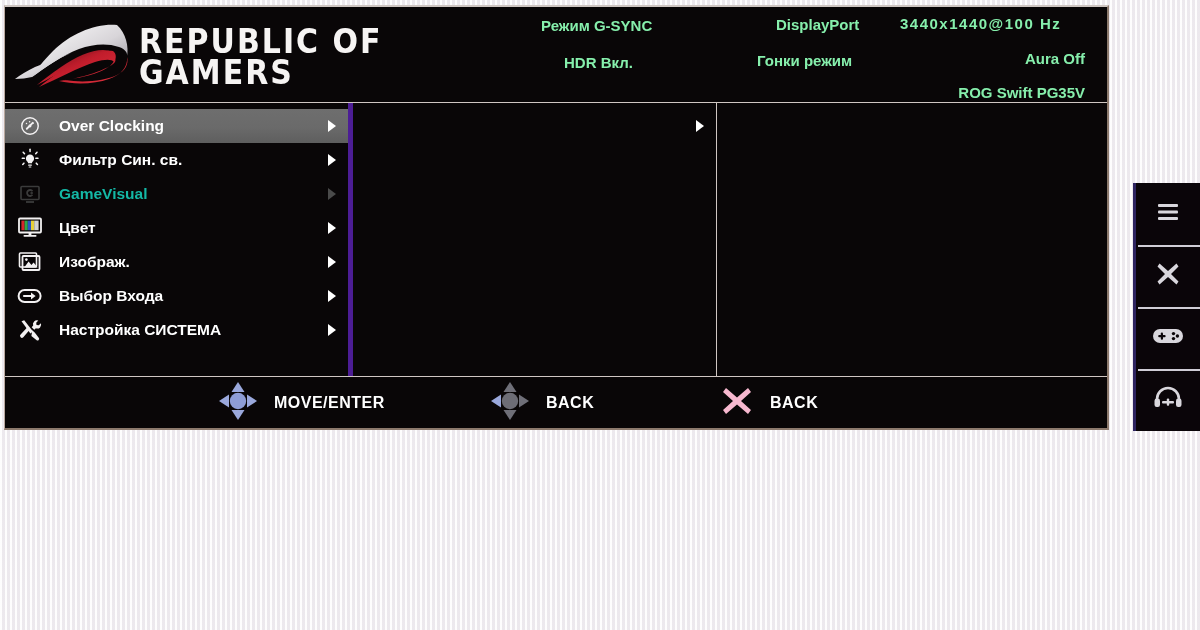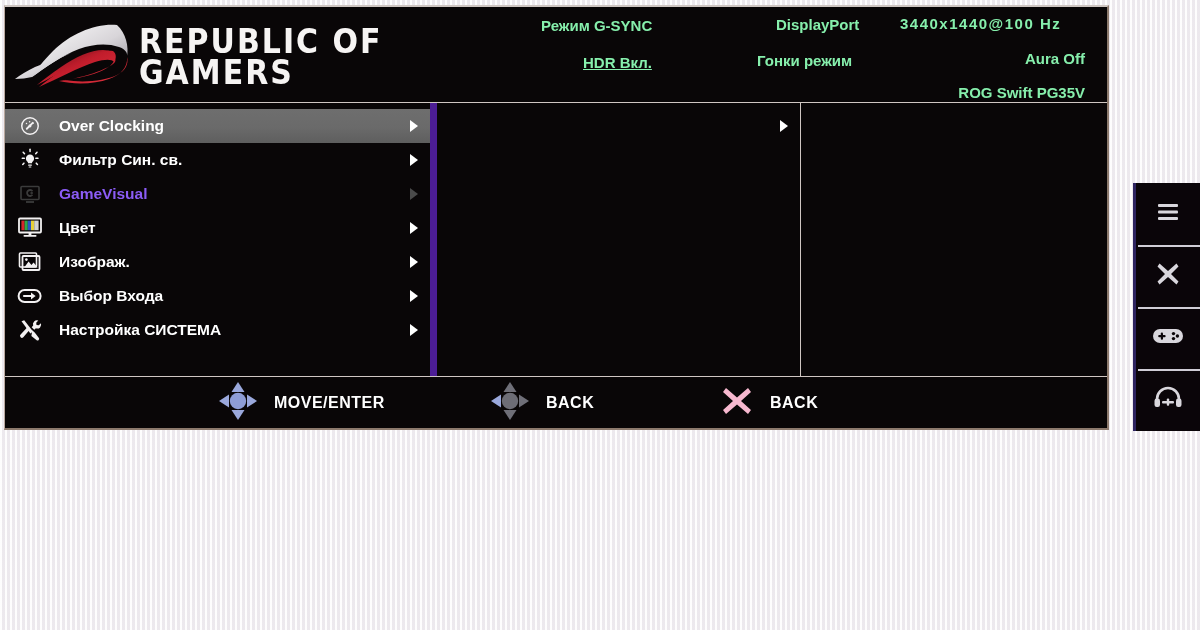--- a/index.html
+++ b/index.html
@@ -87,37 +87,37 @@
     transform-origin: left top;
   }
   .hdr-txt {
     position: absolute;
     font-weight: 700;
     font-size: 15px;
     color: #86efac;
     white-space: nowrap;
   }
   #hdr-gsync   { left: 536px; top: 10px; }
-  #hdr-hdr     { left: 578px; top: 47px; text-decoration: underline; }
+  #hdr-hdr     { left: 559px; top: 47px; }
   #hdr-port    { left: 771px; top: 9px; }
   #hdr-res     { left: 895px; top: 8px; letter-spacing: 1.5px; }
   #hdr-mode    { left: 752px; top: 45px; }
   #hdr-aura    { right: 22px; top: 43px; }
   #hdr-model   { right: 22px; top: 77px; }
 
   
   #osd-body {
     flex: 1 1 auto;
     display: flex;
     min-height: 0;
   }
   #menu-col {
-    width: 432px;
+    width: 348px;
     flex: 0 0 auto;
-    border-right: 7px solid #4c1d95;
+    border-right: 5px solid #4c1d95;
     box-sizing: border-box;
     padding-top: 6px;
   }
   .menu-row {
     height: 34px;
     display: flex;
     align-items: center;
     padding-left: 10px;
     box-sizing: border-box;
     position: relative;
@@ -131,21 +131,21 @@
     display: flex; align-items: center; justify-content: center;
     color: #f3f1f2;
   }
   .menu-label {
     margin-left: 14px;
     font-weight: 700;
     font-size: 15.5px;
     color: #ffffff;
     white-space: nowrap;
   }
-  .menu-row.disabled .menu-label { color: #8b5cf6; }
+  .menu-row.disabled .menu-label { color: #14b8a6; }
   .menu-row.disabled .menu-icon  { color: #3b3b3b; }
   .menu-arrow {
     position: absolute;
     right: 12px; top: 50%;
     transform: translateY(-50%);
     width: 0; height: 0;
     border-left: 8px solid #ffffff;
     border-top: 6px solid transparent;
     border-bottom: 6px solid transparent;
   }

